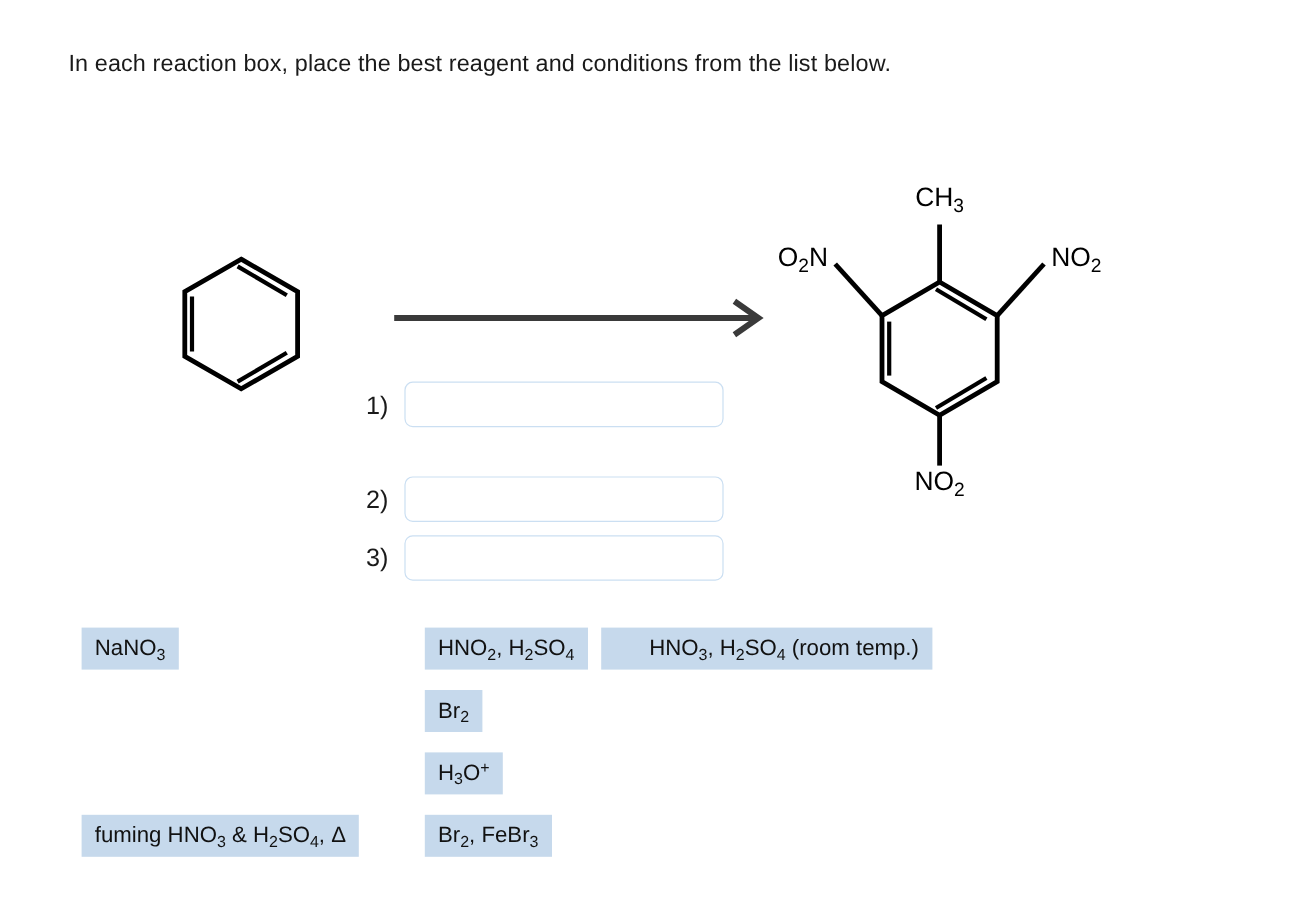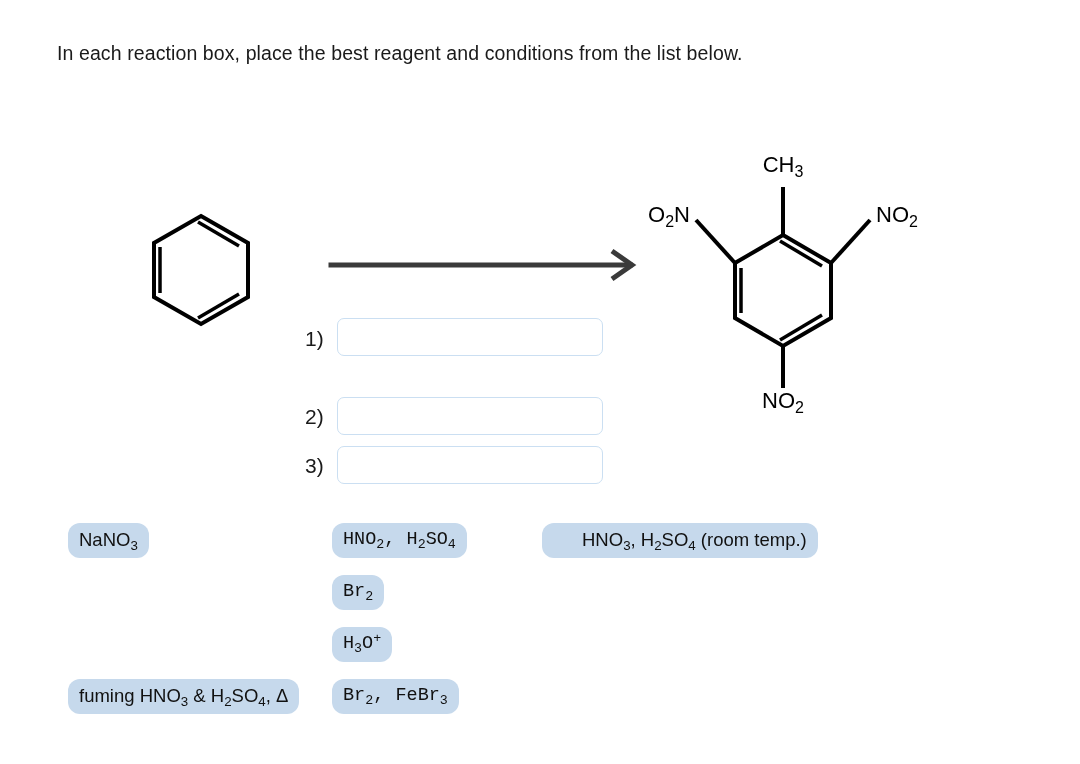--- a/index.html
+++ b/index.html
@@ -68,35 +68,35 @@
   #reagents {
     position: absolute;
     left: 0;
     top: 518px;
     width: 1080px;
     height: 230px;
   }
   .chip {
     position: absolute;
     background: #c6d9ec;
-    border-radius: 12px;
+    border-radius: 0;
     color: #111111;
     font-size: 18.5px;
     line-height: 20px;
     padding: 7px 11px 8px 11px;
     white-space: nowrap;
     box-sizing: border-box;
   }
   .chip sub { font-size: 0.72em; line-height: 0; vertical-align: -0.28em; }
   .chip sup { font-size: 0.72em; line-height: 0; vertical-align: 0.42em; }
 
   
   .col-a { left: 68px; }
-  .col-b { left: 332px; font-family: Liberation Mono, monospace; }
-  .col-c { left: 542px; padding-left: 40px; }
+  .col-b { left: 354px; }
+  .col-c { left: 501px; padding-left: 40px; }
   
   .row-1 { top: 5px; }
   .row-2 { top: 57px; }
   .row-3 { top: 109px; }
   .row-4 { top: 161px; text-align: center; }
 </style>
 </head>
 <body>
 
 <div id="prompt">In each reaction box, place the best reagent and conditions from the list below.</div>

